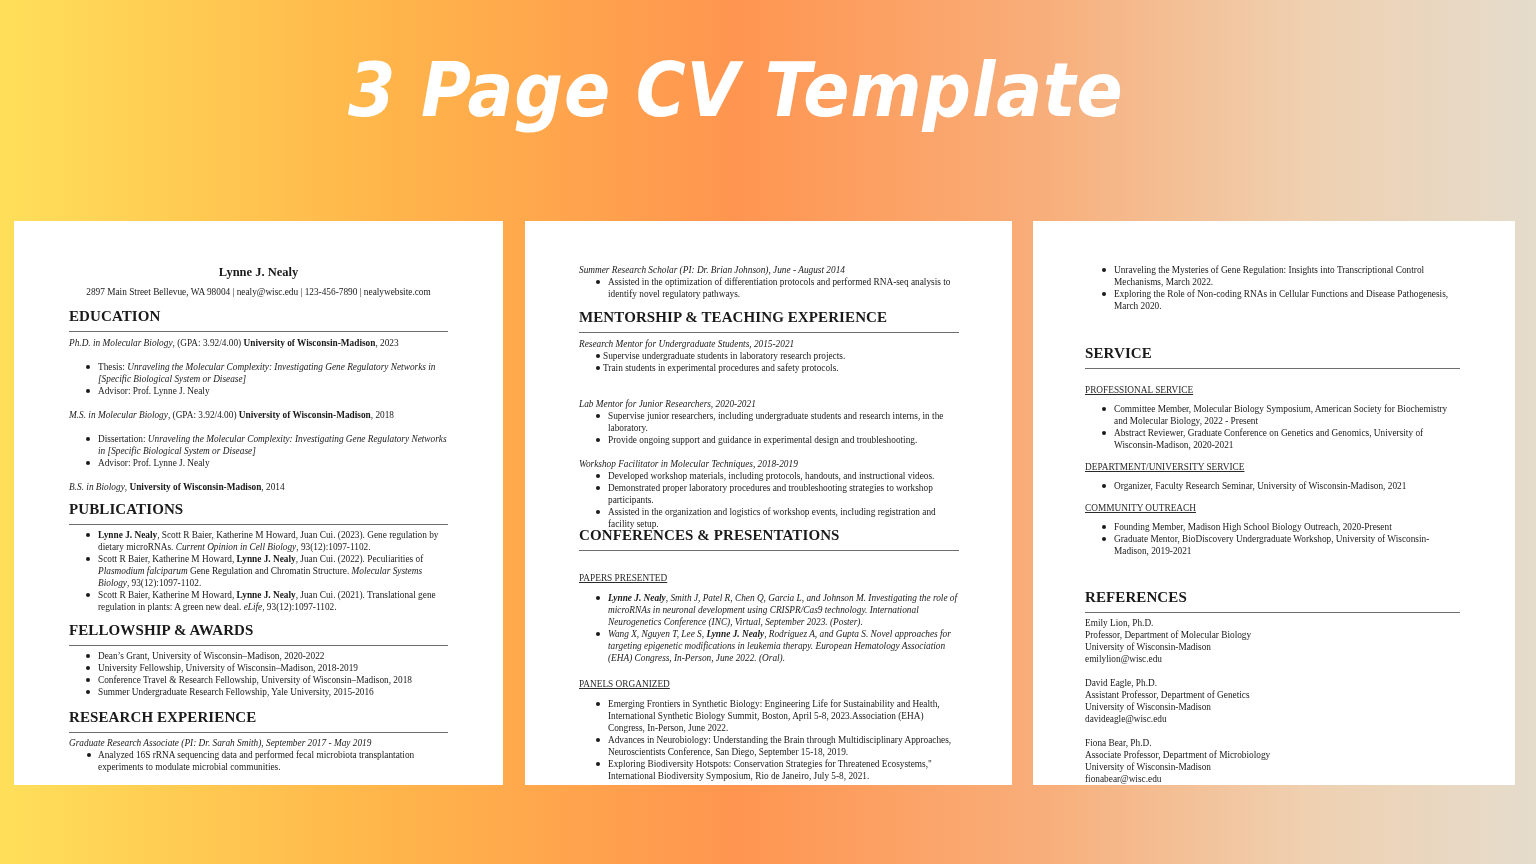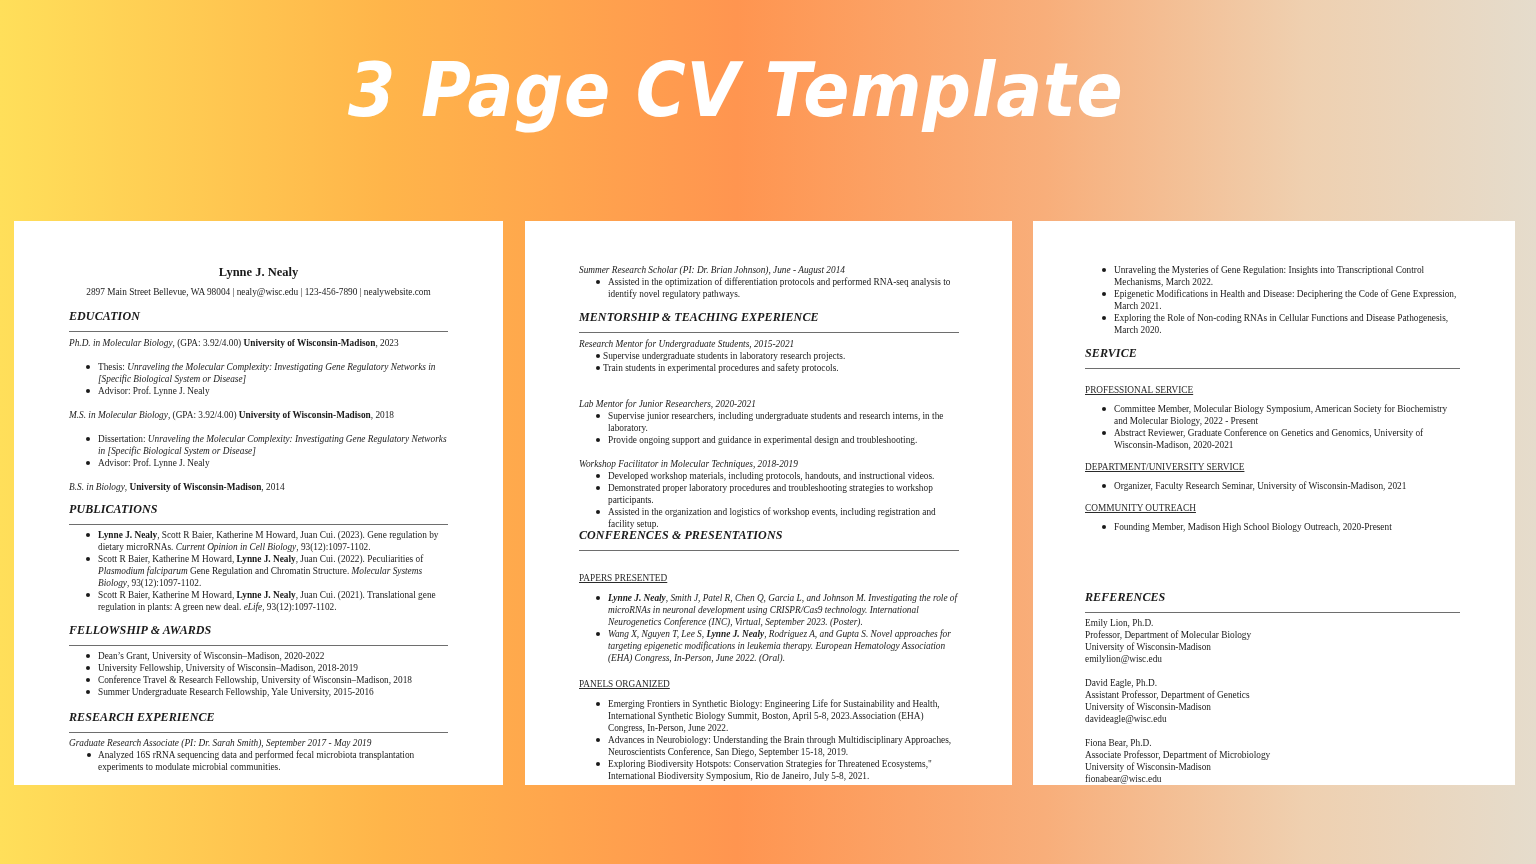--- a/index.html
+++ b/index.html
@@ -37,21 +37,21 @@
   }
   .page-1 { left: 14px; width: 489px; }
   .page-2 { left: 525px; width: 487px; }
   .page-3 { left: 1033px; width: 482px; }
   .content { position: absolute; left: 55px; right: 55px; }
   .page-2 .content { left: 54px; right: 53px; }
   .page-3 .content { left: 52px; right: 55px; }
 
   .name { text-align: center; font-weight: bold; font-size: 12.5px; line-height: 16px; }
   .contact { text-align: center; font-size: 9.3px; margin-top: 6px; }
-  .sec-head { font-weight: bold; font-size: 12px; letter-spacing: 0.1px; font-style: italic; }
+  .sec-head { font-weight: bold; font-size: 15px; letter-spacing: 0.1px; }
   .sec-rule { border: 0; border-top: 1.2px solid #6e6e6e; margin-top: 9px; }
   .sub-head { text-decoration: underline; font-size: 9.3px; color: #2a2a2a; }
   .entry { font-style: italic; }
   ul.bul { list-style: none; }
   ul.bul li { position: relative; padding-left: 29px; }
   ul.bul li::before {
     content: "";
     position: absolute; left: 17px; top: 4px;
     width: 4px; height: 4px; border-radius: 50%;
     background: #1a1a1a;
@@ -179,40 +179,40 @@
     </div>
   </div>
 </div>
 
 <div class="page page-3">
   <div class="content">
 
     <div class="blk" style="top:43px;">
       <ul class="bul">
         <li>Unraveling the Mysteries of Gene Regulation: Insights into Transcriptional Control Mechanisms, March 2022.</li>
-        <li>Epigenetic Modifications in Health and Disease: Deciphering the Code of Gene Expression, March 2021.</li>
         <li>Exploring the Role of Non-coding RNAs in Cellular Functions and Disease Pathogenesis, March 2020.</li>
       </ul>
     </div>
 
     <div class="blk" style="top:126px;">
       <div class="sec-head">SERVICE</div>
       <hr class="sec-rule">
       <div class="sub-head" style="margin-top:15px;">PROFESSIONAL SERVICE</div>
       <ul class="bul" style="margin-top:7px;">
         <li>Committee Member, Molecular Biology Symposium, American Society for Biochemistry and Molecular Biology, 2022 - Present</li>
         <li>Abstract Reviewer, Graduate Conference on Genetics and Genomics, University of Wisconsin-Madison, 2020-2021</li>
       </ul>
       <div class="sub-head" style="margin-top:10px;">DEPARTMENT/UNIVERSITY SERVICE</div>
       <ul class="bul" style="margin-top:7px;">
         <li>Organizer, Faculty Research Seminar, University of Wisconsin-Madison, 2021</li>
       </ul>
       <div class="sub-head" style="margin-top:10px;">COMMUNITY OUTREACH</div>
       <ul class="bul" style="margin-top:7px;">
         <li>Founding Member, Madison High School Biology Outreach, 2020-Present</li>
+        <li>Graduate Mentor, BioDiscovery Undergraduate Workshop, University of Wisconsin-Madison, 2019-2021</li>
       </ul>
     </div>
 
     <div class="blk ref" style="top:370px;">
       <div class="sec-head">REFERENCES</div>
       <hr class="sec-rule">
       <div style="margin-top:4px;">
         <p>Emily Lion, Ph.D.</p>
         <p>Professor, Department of Molecular Biology</p>
         <p>University of Wisconsin-Madison</p>

